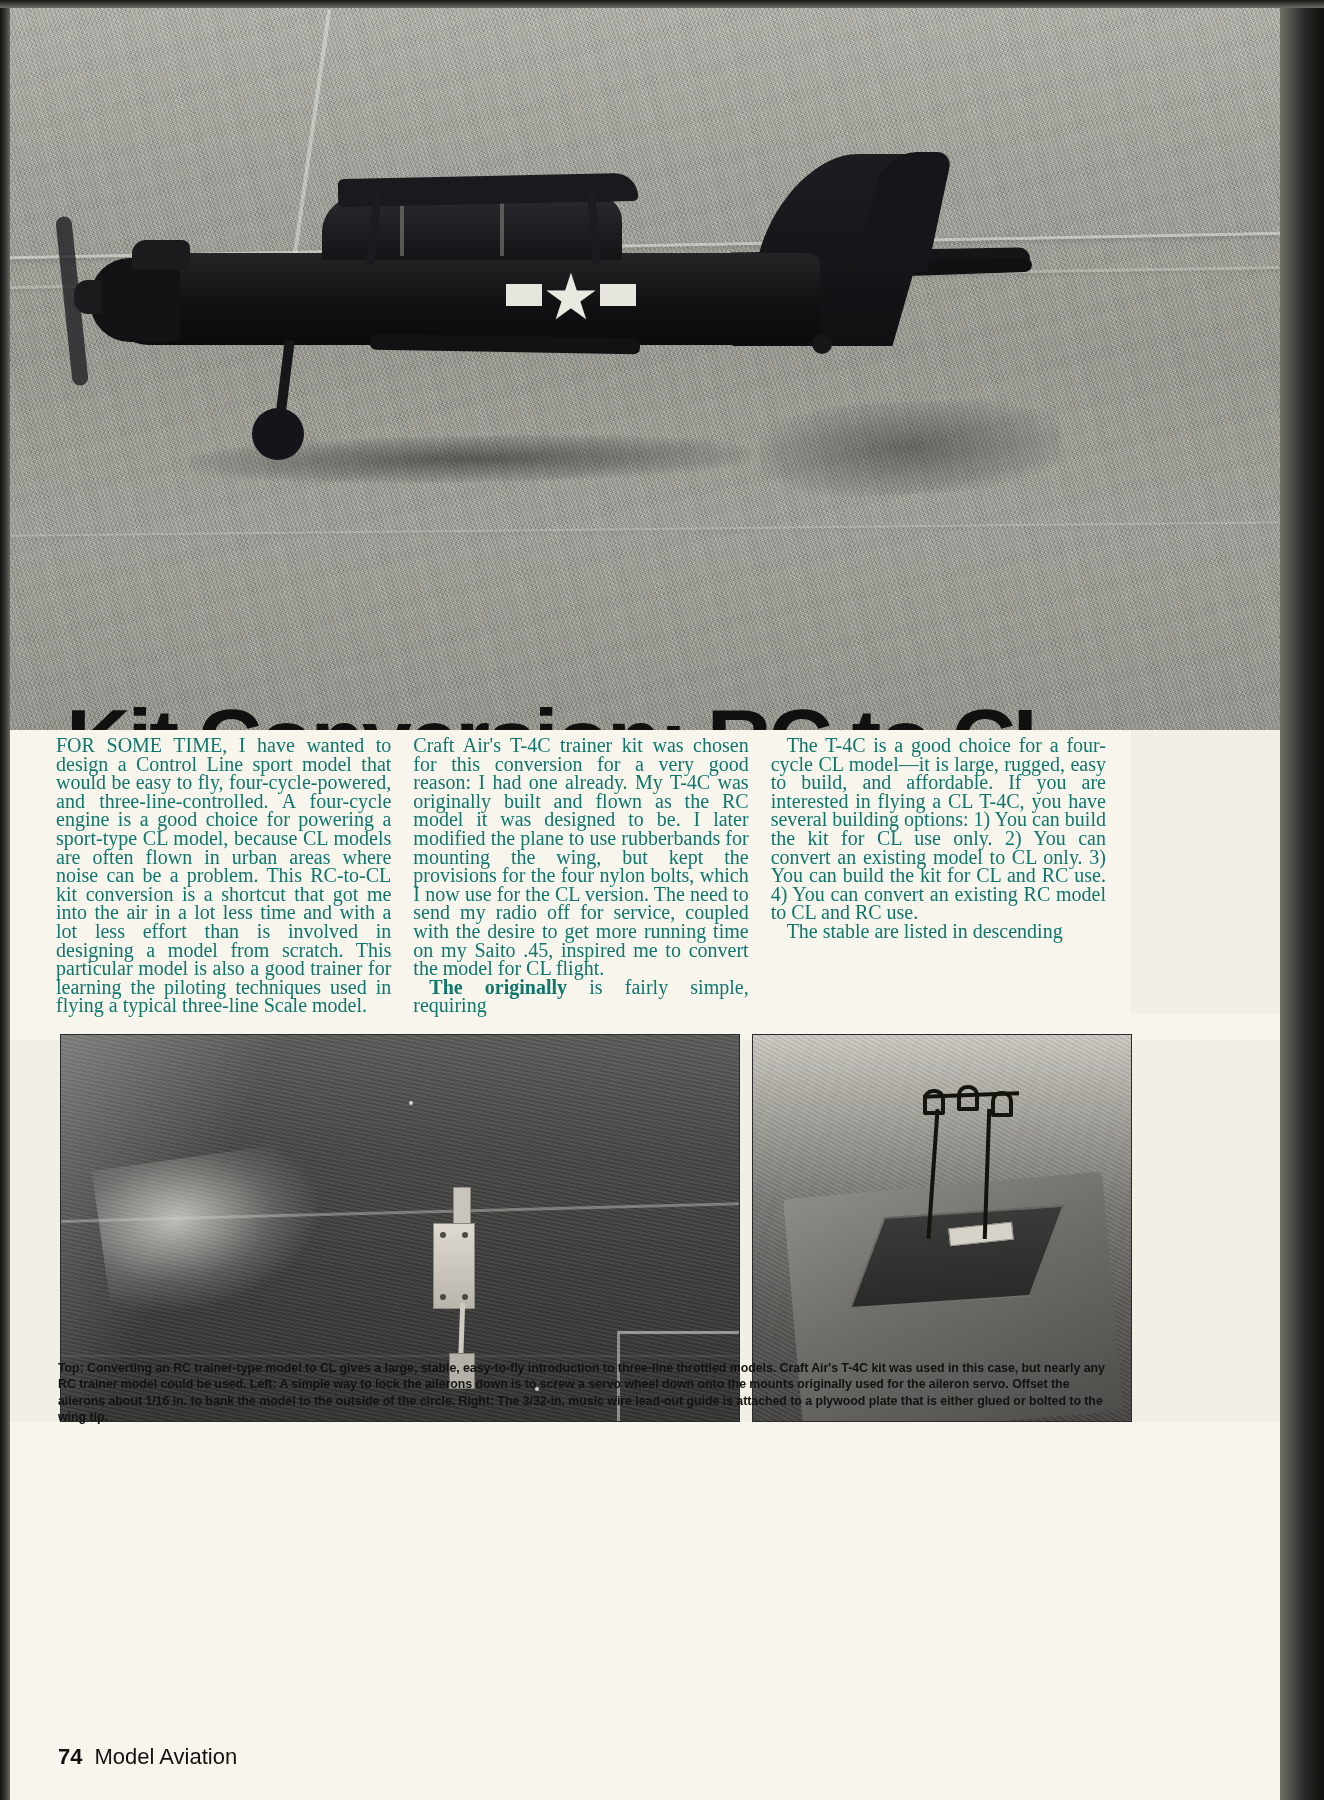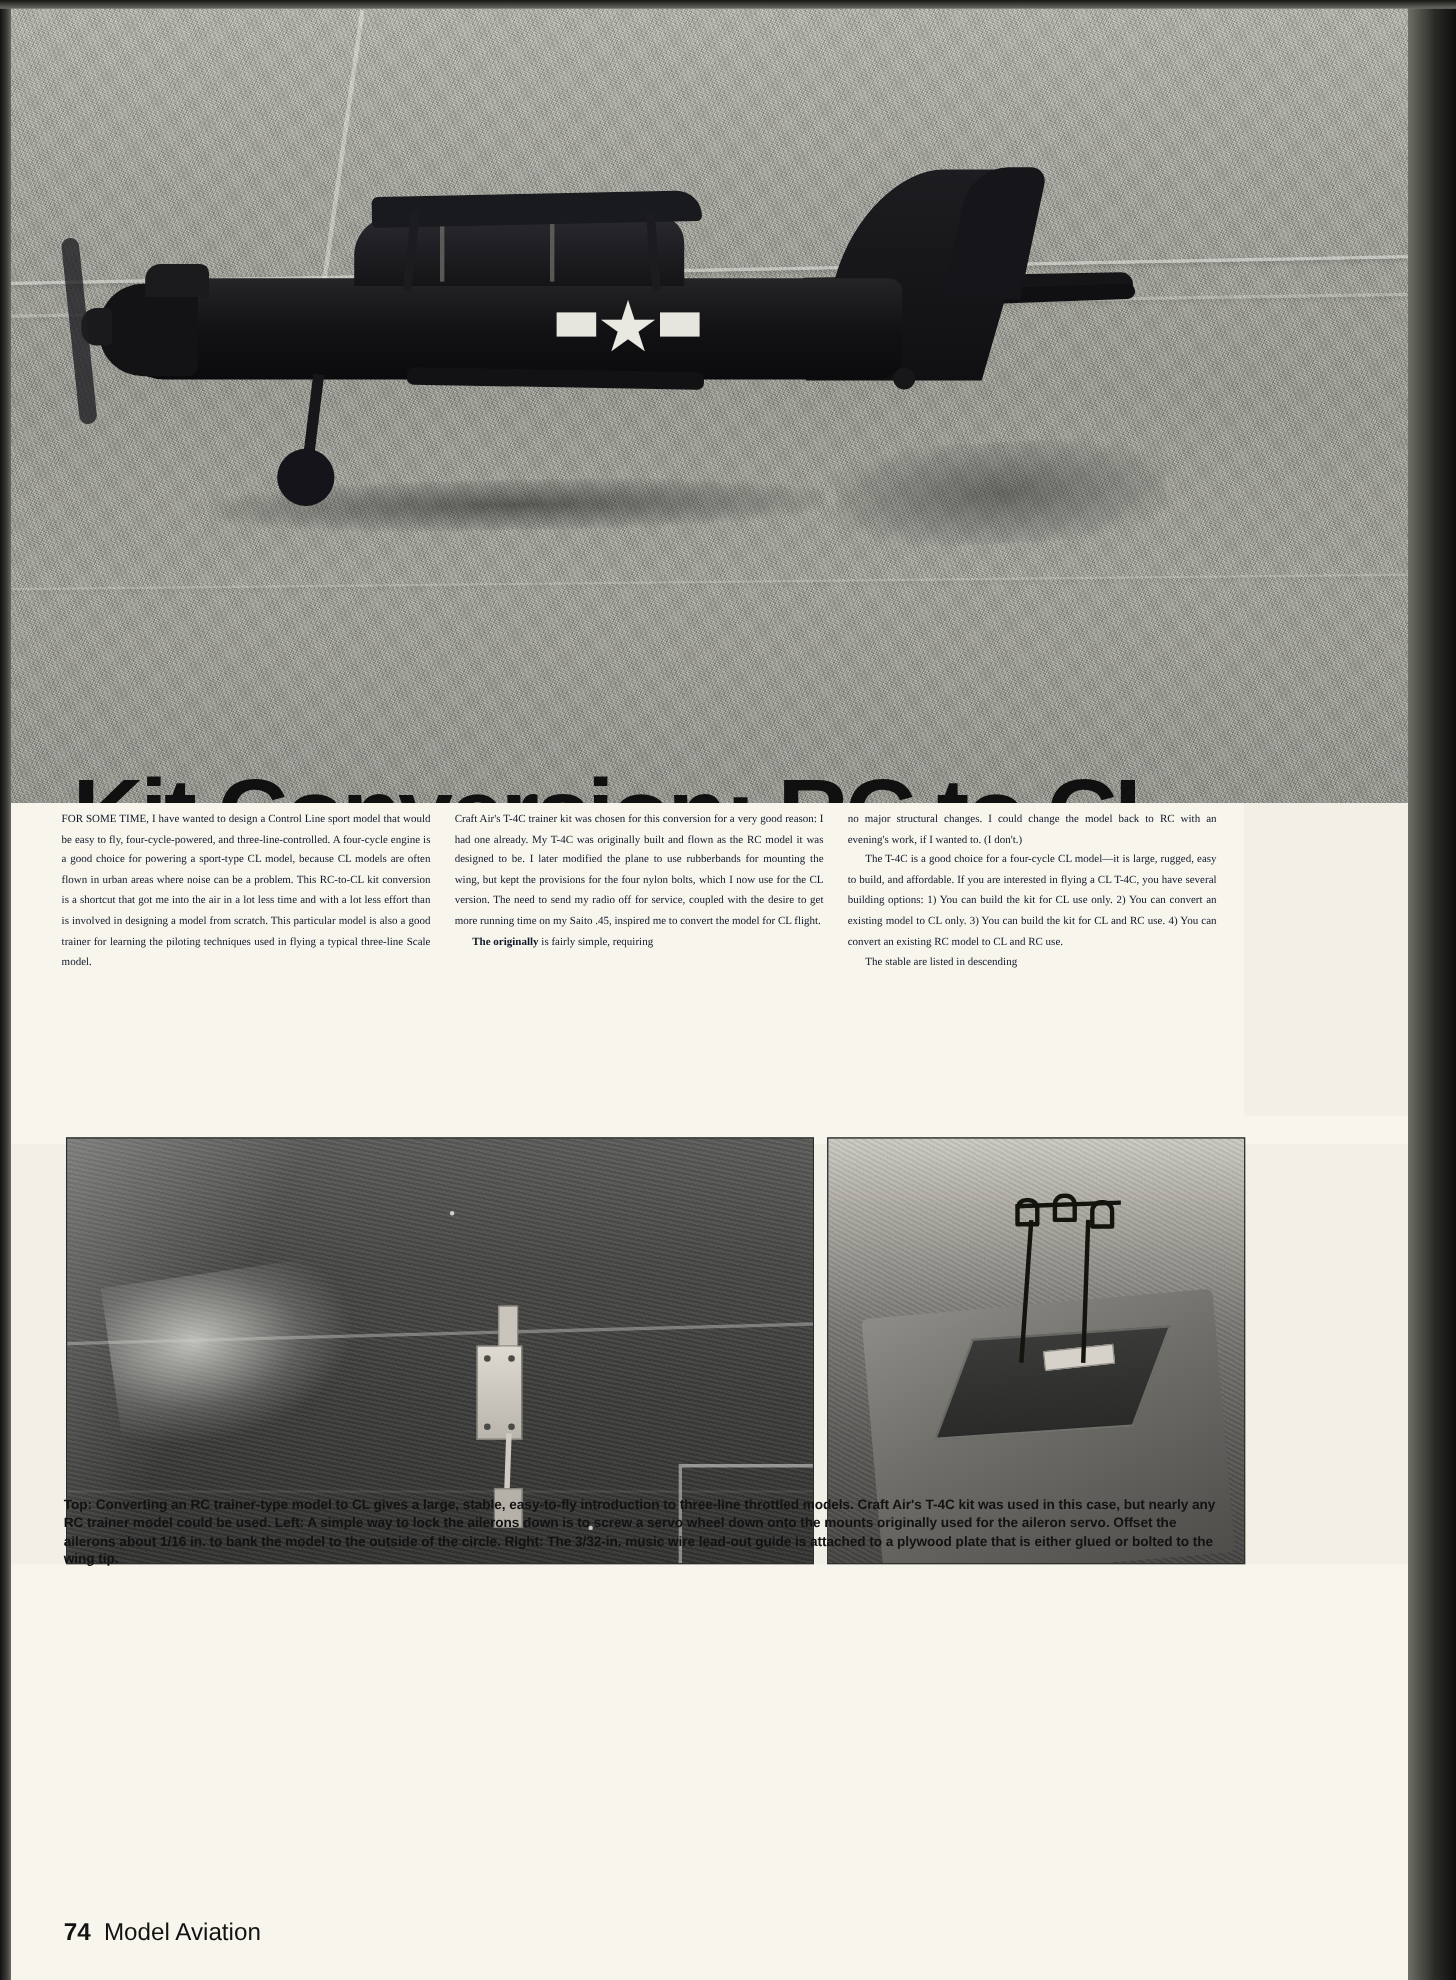--- a/index.html
+++ b/index.html
@@ -251,24 +251,24 @@
     background: #f7f5ec;
     z-index: 25;
   }
   #cols {
     position: absolute;
     left: 46px; top: 6px;
     width: 1050px;
     column-count: 3;
     column-gap: 22px;
     font-family: "Liberation Serif", serif;
-    font-size: 10px;
+    font-size: 20px;
     line-height: 18.6px;
     text-align: justify;
-    color: #0f172a;
+    color: #0f766e;
     hyphens: auto;
   }
   #cols p { margin: 0; text-indent: 16px; }
   #cols p.first { text-indent: 0; }
   #cols b { font-weight: bold; }
 
   
   #photo-left {
     position: absolute;
     left: 60px; top: 1034px;
@@ -470,21 +470,20 @@
 
 
     <div id="title">Kit Conversion: RC to CL</div>
   </div>
 
   <div id="body-block">
     <div id="cols">
       <p class="first">FOR SOME TIME, I have wanted to design a Control Line sport model that would be easy to fly, four-cycle-powered, and three-line-controlled. A four-cycle engine is a good choice for powering a sport-type CL model, because CL models are often flown in urban areas where noise can be a problem. This RC-to-CL kit conversion is a shortcut that got me into the air in a lot less time and with a lot less effort than is involved in designing a model from scratch. This particular model is also a good trainer for learning the piloting techniques used in flying a typical three-line Scale model.</p>
       <p class="first">Craft Air's T-4C trainer kit was chosen for this conversion for a very good reason: I had one already. My T-4C was originally built and flown as the RC model it was designed to be. I later modified the plane to use rubberbands for mounting the wing, but kept the provisions for the four nylon bolts, which I now use for the CL version. The need to send my radio off for service, coupled with the desire to get more running time on my Saito .45, inspired me to convert the model for CL flight.</p>
       <p><b>The originally</b><span> is fairly simple, requiring</span></p>
-      <p class="first">no major structural changes. I could change the model back to RC with an evening's work, if I wanted to. (I don't.)</p>
       <p>The T-4C is a good choice for a four-cycle CL model—it is large, rugged, easy to build, and affordable. If you are interested in flying a CL T-4C, you have several building options: 1) You can build the kit for CL use only. 2) You can convert an existing model to CL only. 3) You can build the kit for CL and RC use. 4) You can convert an existing RC model to CL and RC use.</p>
       <p>The stable are listed in descending</p>
     </div>
   </div>
 
   <div class="paper-gap"></div>
 
   <div id="photo-left">
     <div class="sheet"></div>
     <div class="sheen"></div>

